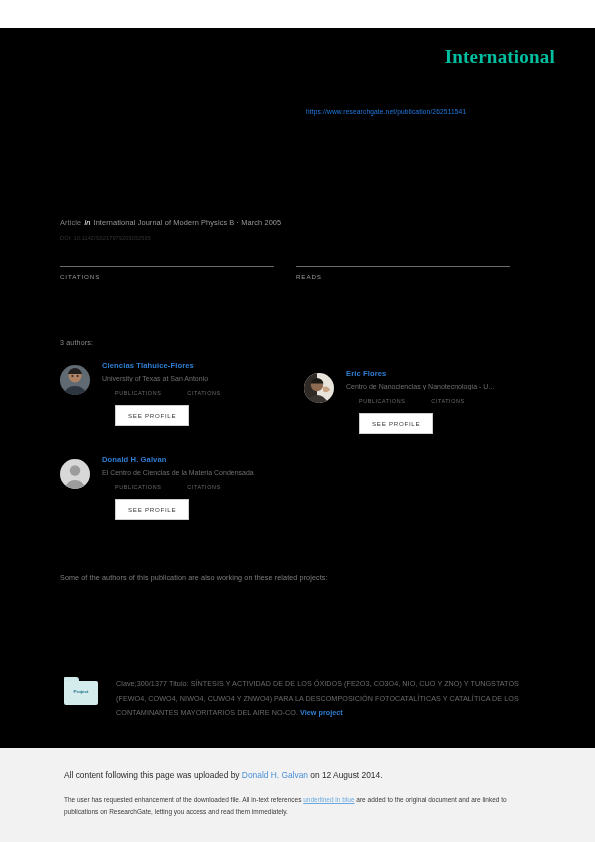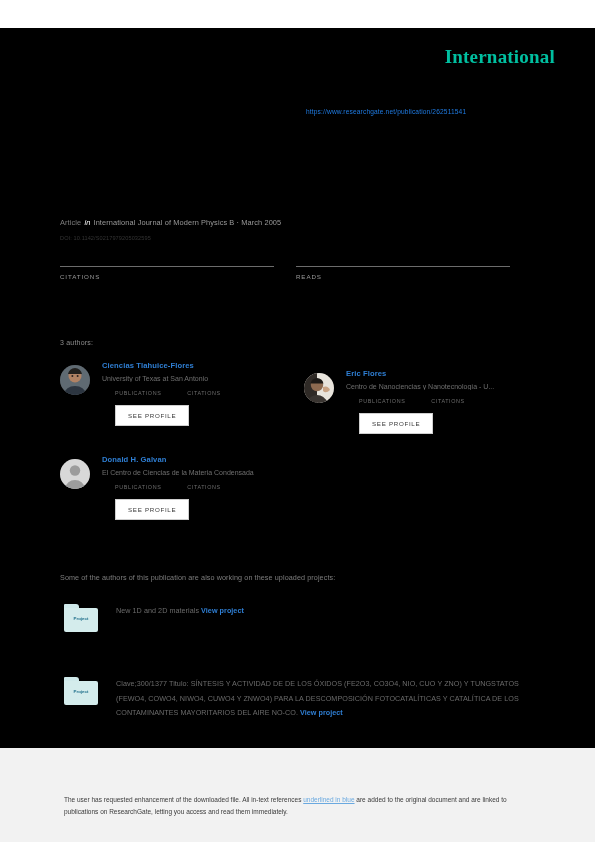--- a/index.html
+++ b/index.html
@@ -399,41 +399,34 @@
         </div>
         <div class="st-col">
           <div class="st-num"></div>
           <div class="st-lbl">CITATIONS</div>
         </div>
       </div>
       <div class="see-profile">SEE PROFILE</div>
     </div>
   </div>
 
-  <div class="projects-head">Some of the authors of this publication are also working on these uploaded projects:</div>
-
-  <div class="project p0">
-    <div class="proj-icon">
-      <div class="folder-back"></div>
-      <div class="folder-front"></div>
-      <div class="folder-label">Project</div>
-    </div>
-    <div class="proj-text">
-      <span>New 1D and 2D materials </span><span class="view-link">View project</span>
-    </div>
-  </div>
+  <div class="projects-head">Some of the authors of this publication are also working on these related projects:</div>
+
 
   <div class="project p1">
     <div class="proj-icon">
       <div class="folder-back"></div>
       <div class="folder-front"></div>
       <div class="folder-label">Project</div>
     </div>
     <div class="proj-text">
       <span>Clave;300/1377 Titulo: SÍNTESIS Y ACTIVIDAD DE DE LOS ÓXIDOS (FE2O3, CO3O4, NIO, CUO Y ZNO) Y TUNGSTATOS (FEWO4, COWO4, NIWO4, CUWO4 Y ZNWO4) PARA LA DESCOMPOSICIÓN FOTOCATALÍTICAS Y CATALÍTICA DE LOS CONTAMINANTES MAYORITARIOS DEL AIRE NO-CO. </span><span class="view-link">View project</span>
     </div>
   </div>
 
+  <div class="footer-line1">
+    <span>All content following this page was uploaded by </span><span class="name-link">Donald H. Galvan</span><span> on 12 August 2014.</span>
+  </div>
   <div class="footer-note">
     <span>The user has requested enhancement of the downloaded file. All in-text references </span><span class="blue-underline">underlined in blue</span><span> are added to the original document and are linked to publications on ResearchGate, letting you access and read them immediately.</span>
   </div>
 
 </div>
 
 </body></html>

